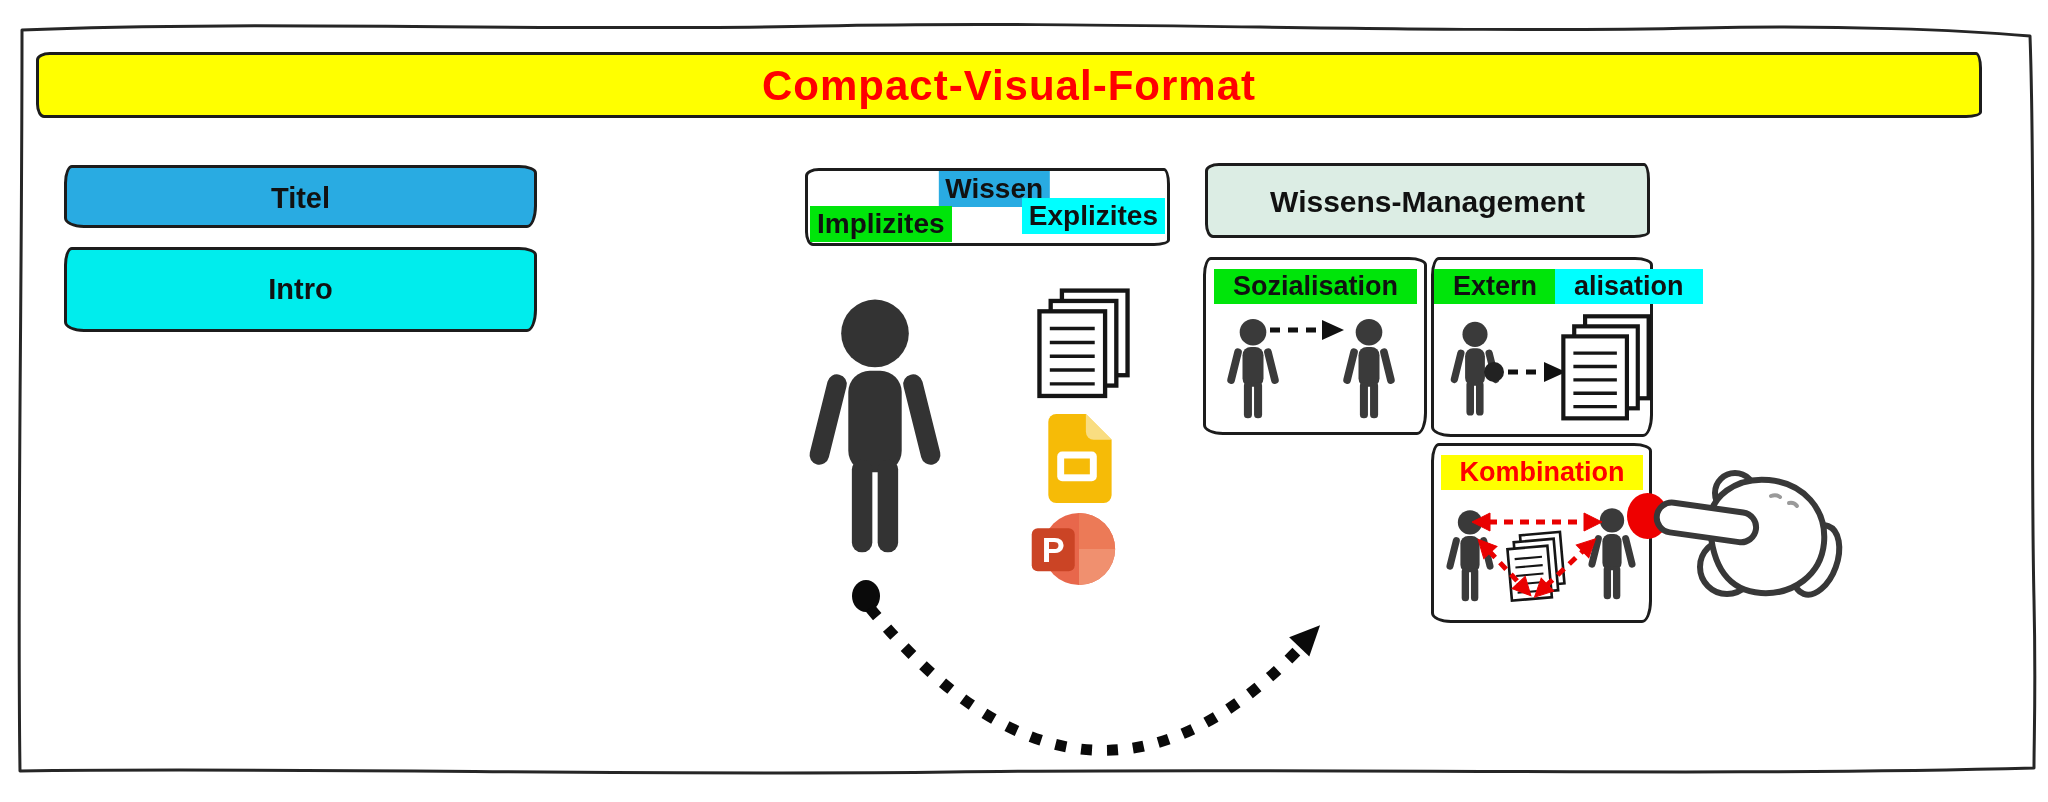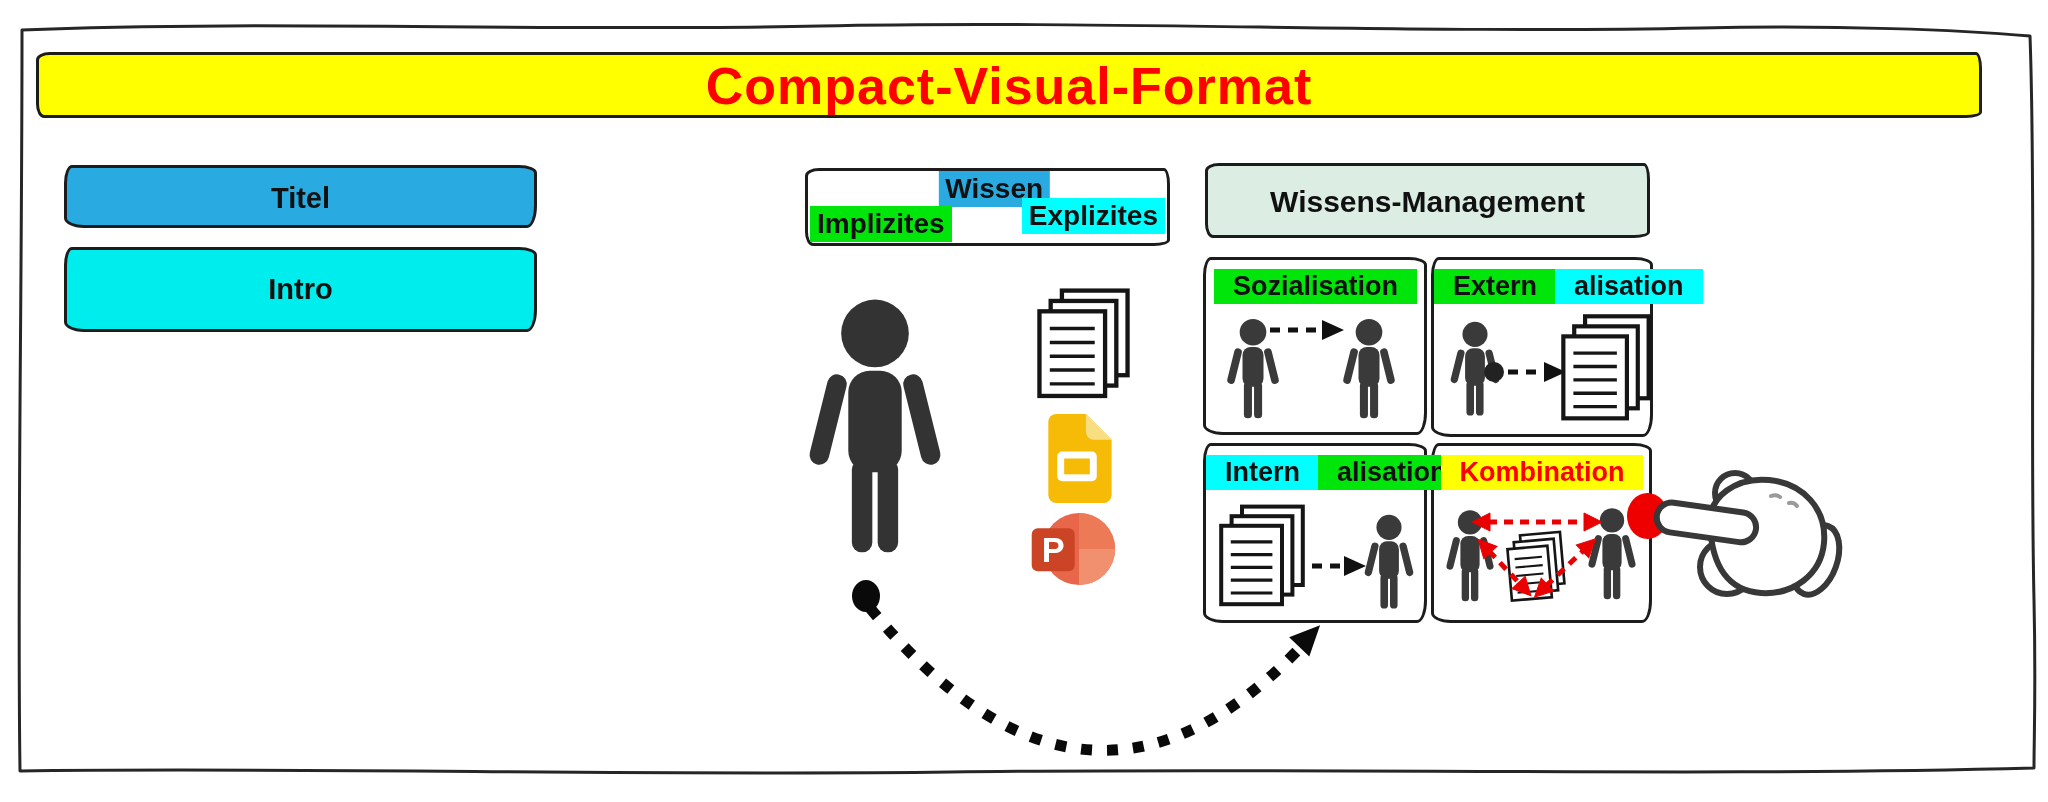--- a/index.html
+++ b/index.html
@@ -15,21 +15,21 @@
   .abs{position:absolute;}
   svg{display:block;}
 
   
   .sketch{position:absolute;border:3px solid var(--ink);box-sizing:border-box;}
   .r1{border-radius:14px 6px 16px 8px / 8px 16px 6px 14px;}
   .r2{border-radius:8px 18px 10px 20px / 18px 8px 22px 10px;}
   .r3{border-radius:26px 18px 30px 20px / 20px 28px 18px 26px;}
 
   .banner{left:36px;top:52px;width:1946px;height:66px;background:var(--banner-bg);
-          text-align:center;line-height:62px;font-size:52px;color:var(--banner-text);letter-spacing:1px;}
+          text-align:center;line-height:62px;font-size:42px;color:var(--banner-text);letter-spacing:1px;}
 
   .lbox{left:50px;text-align:center;font-size:29px;margin-left:14px;}
   .lbox.titel{top:165px;width:473px;height:63px;background:var(--titel-bg);line-height:60px;}
   .lbox.intro{top:247px;width:473px;height:85px;background:var(--intro-bg);line-height:78px;}
   .lbox.grafik{top:347px;width:470px;height:150px;background:var(--graphic-bg);color:#fff;padding-top:20px;font-size:30px;}
   .lbox.hinweise{top:508px;width:474px;height:150px;background:var(--notes-bg);padding-top:26px;}
 
   .wissenbox{left:805px;top:168px;width:365px;height:78px;background:#fff;}
   .hl{display:inline-block;padding:1px 7px;font-size:28px;line-height:34px;}
   .hl:empty{display:none;}
@@ -159,31 +159,20 @@
     </div>
     <svg class="qsvg" width="222" height="180" viewBox="0 0 222 180" fill="#3a3a3a">
       <use href="#sym-person" x="8" y="58" width="66" height="104"></use>
       <circle cx="60" cy="112" r="10" fill="#222"></circle>
       <line x1="74" y1="112" x2="112" y2="112" stroke="#111" stroke-width="5" stroke-dasharray="10 8"></line>
       <polygon points="-2,-10 20,0 -2,10" transform="translate(112,112)" fill="#111"></polygon>
       <use href="#sym-docs" x="126" y="52" width="92" height="114"></use>
     </svg>
   </div>
 
-  <div class="sketch r2 quad q3">
-    <div class="qlabel">
-      <span class="hl cyan p1">Intern</span><span class="hl green">alisation</span>
-    </div>
-    <svg class="qsvg" width="224" height="180" viewBox="0 0 224 180" fill="#3a3a3a">
-      <use href="#sym-docs" x="12" y="56" width="88" height="110"></use>
-      <line x1="106" y1="120" x2="140" y2="120" stroke="#111" stroke-width="5" stroke-dasharray="10 8"></line>
-      <polygon points="-2,-10 20,0 -2,10" transform="translate(140,120)" fill="#111"></polygon>
-      <use href="#sym-person" x="150" y="64" width="66" height="106"></use>
-    </svg>
-  </div>
 
   <div class="sketch r2 quad q4">
     <div class="qlabel">
       <span class="hl yellow p1">Kombination</span>
     </div>
     <svg class="qsvg" width="221" height="180" viewBox="0 0 221 180">
       <g fill="#3a3a3a">
         <use href="#sym-person" x="4" y="60" width="64" height="102"></use>
         <use href="#sym-person" x="146" y="58" width="64" height="102"></use>
       </g>

